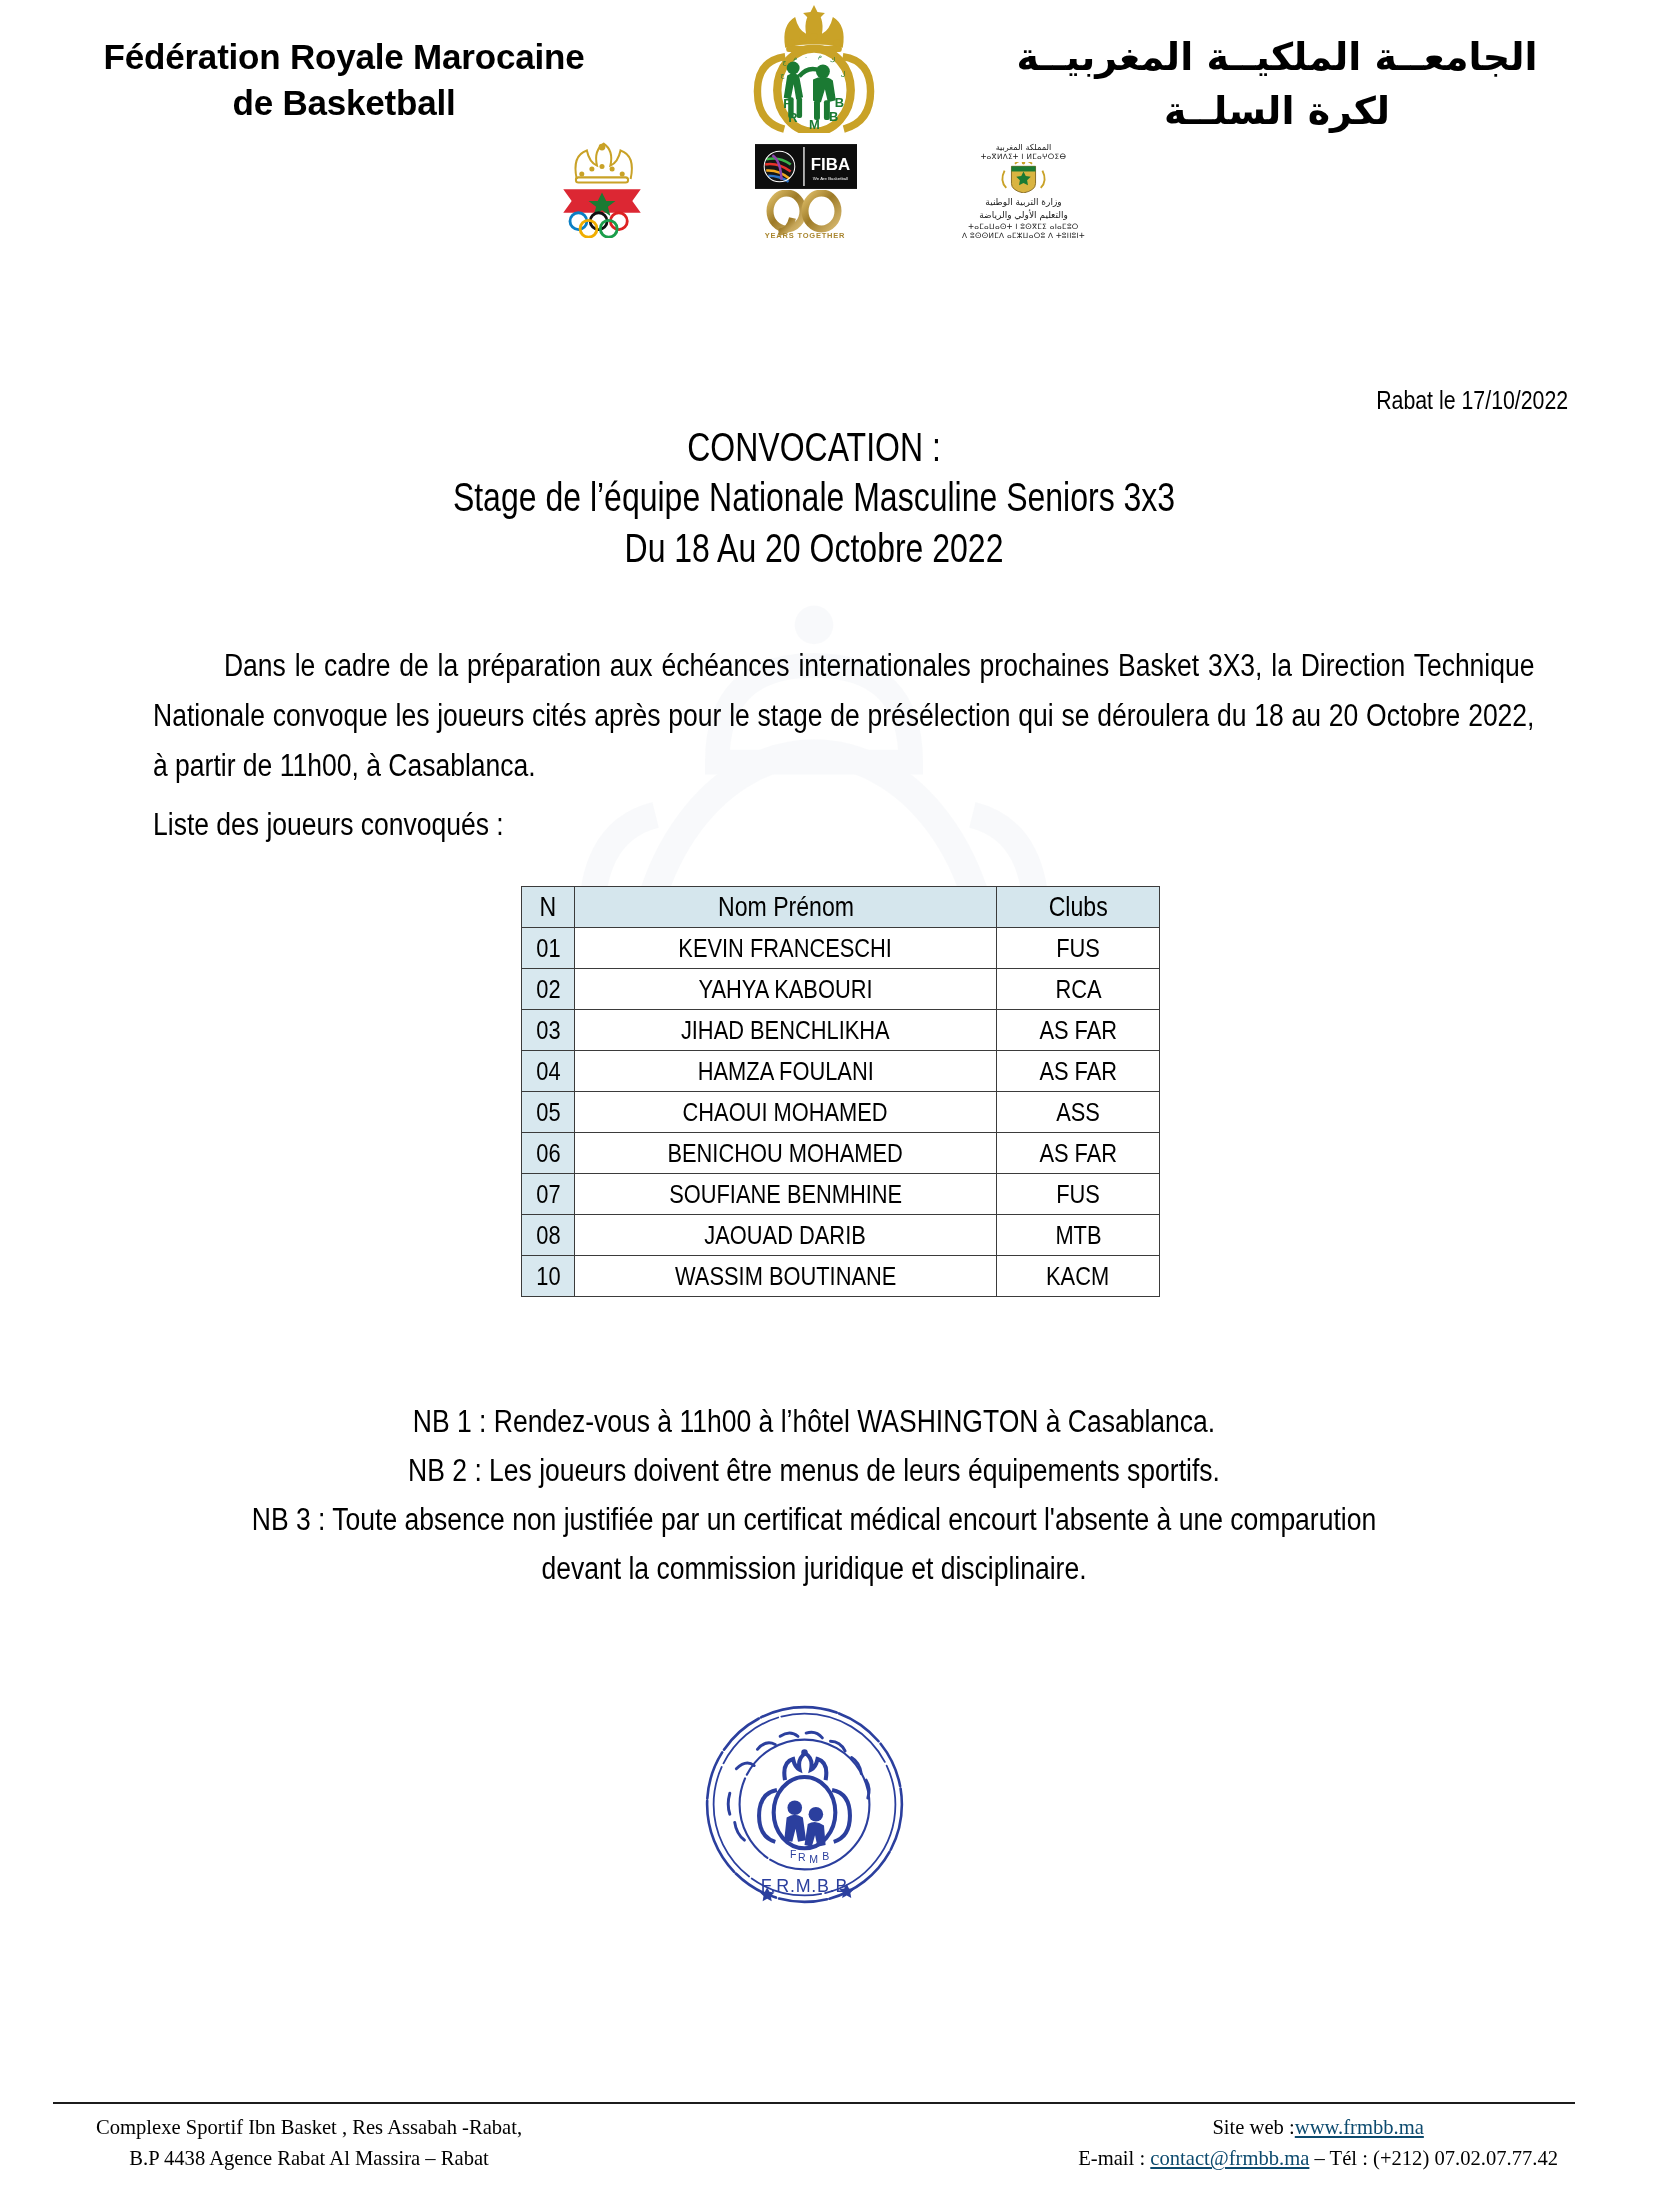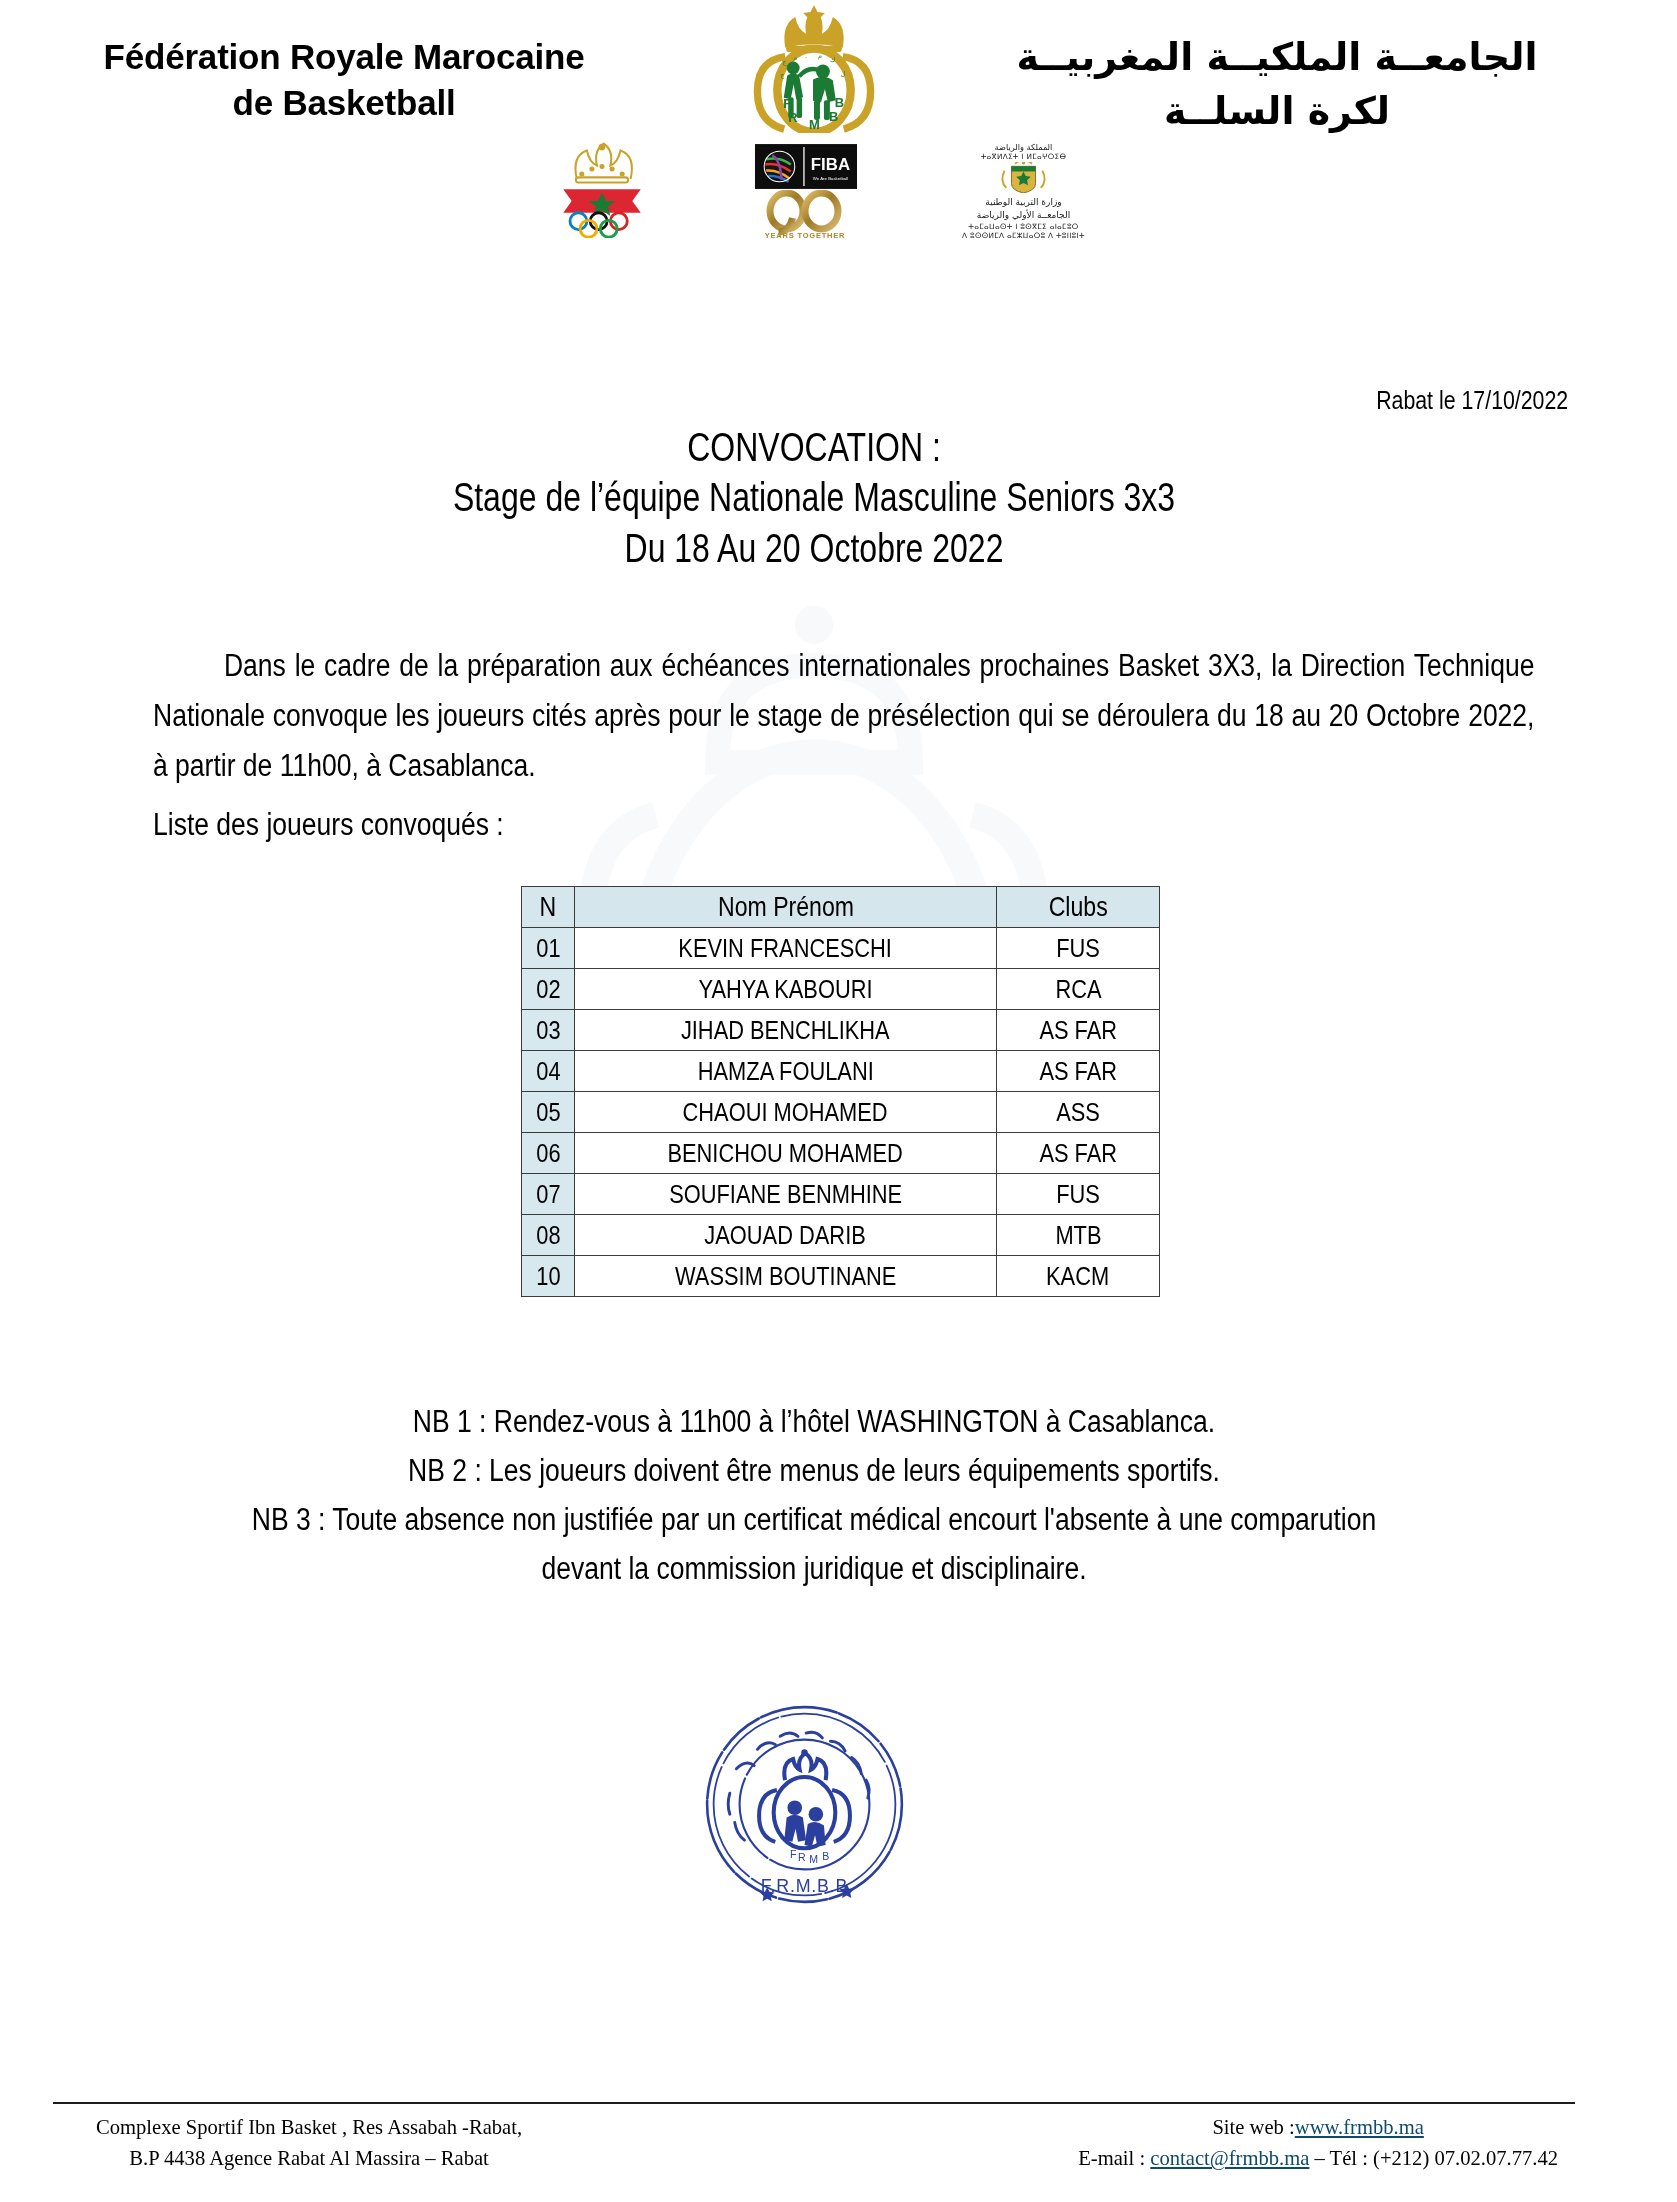--- a/index.html
+++ b/index.html
@@ -384,35 +384,35 @@
           <stop offset="100%" stop-color="#d9bb72"></stop>
         </linearGradient>
       </defs>
       <ellipse cx="58" cy="42" rx="33" ry="36" fill="none" stroke="url(#g90)" stroke-width="14"></ellipse>
       <path d="M70 56 q-6 28 -28 28" fill="none" stroke="url(#g90)" stroke-width="14"></path>
       <ellipse cx="128" cy="42" rx="33" ry="36" fill="none" stroke="url(#g90)" stroke-width="14"></ellipse>
       <text x="95" y="96" font-family="Liberation Sans, sans-serif" font-size="15" font-weight="bold" letter-spacing="1.6" fill="#a9862f" text-anchor="middle">YEARS TOGETHER</text>
     </svg>
 
     <div class="logo-min">
-      <div class="min-ar t1">المملكة والرياضة</div>
+      <div class="min-ar t1">المملكة المغربية</div>
       <div class="min-tif">ⵜⴰⴳⵍⴷⵉⵜ ⵏ ⵍⵎⴰⵖⵔⵉⴱ</div>
       <svg width="155" height="31" viewBox="0 0 180 36">
         <g transform="translate(90,18)">
           <path d="M-14 -13 h28 v20 q0 8 -14 11 q-14 -3 -14 -11z" fill="#d9b441" stroke="#7a5d14" stroke-width="1"></path>
           <path d="M-14 -13 h28 v6 h-28z" fill="#1b7a33"></path>
           <path d="M0 -7 l2.6 5.3 5.8 0.8 -4.2 4.1 1 5.8 -5.2 -2.7 -5.2 2.7 1 -5.8 -4.2 -4.1 5.8 -0.8z" fill="#1b7a33"></path>
           <path d="M-22 -8 q-6 12 2 20" fill="none" stroke="#c9a227" stroke-width="2.2"></path>
           <path d="M22 -8 q6 12 -2 20" fill="none" stroke="#c9a227" stroke-width="2.2"></path>
           <path d="M-10 -16 q10 -8 20 0" fill="none" stroke="#c9a227" stroke-width="2"></path>
           <circle cx="0" cy="-17" r="2" fill="#c9a227"></circle>
         </g>
       </svg>
       <div class="min-ar t2">وزارة التربية الوطنية</div>
-      <div class="min-ar t2">الجامعــة الأولي والرياضة</div>
+      <div class="min-ar t2">والتعليم الأولي والرياضة</div>
       <div class="min-tif">ⵜⴰⵎⴰⵡⴰⵙⵜ ⵏ ⵓⵙⴳⵎⵉ ⴰⵏⴰⵎⵓⵔ</div>
       <div class="min-tif">ⴷ ⵓⵙⵙⵍⵎⴷ ⴰⵎⵣⵡⴰⵔⵓ ⴷ ⵜⵓⵏⵏⵓⵏⵜ</div>
     </div>
   </div>
 
   <div class="date-line layer">Rabat le 17/10/2022</div>
 
   <div class="titles layer">
     <div class="title-line">CONVOCATION :</div>
     <div class="title-line">Stage de l’équipe Nationale Masculine Seniors 3x3</div>

